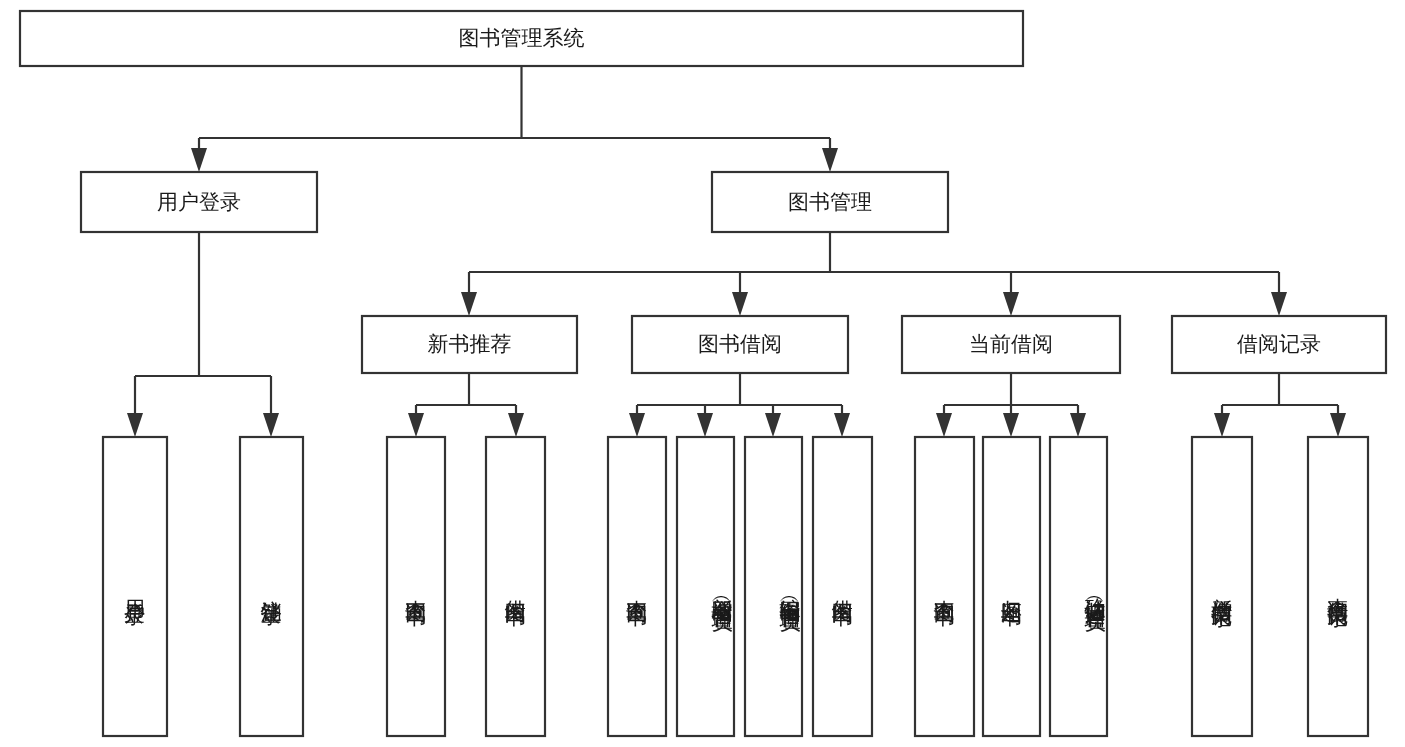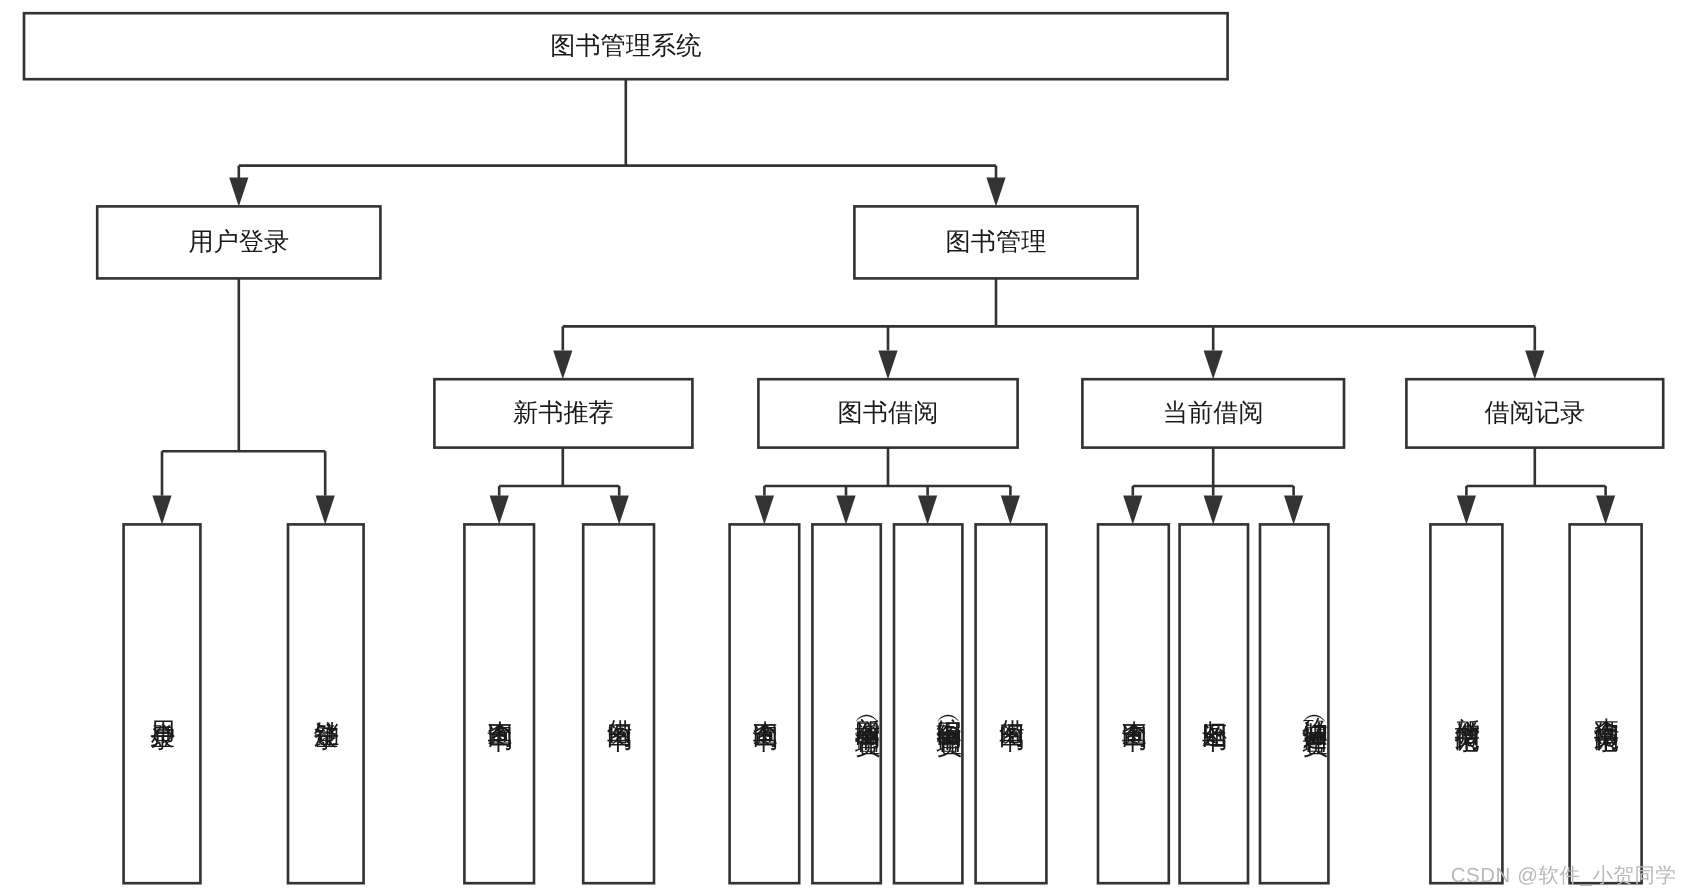--- a/index.html
+++ b/index.html
@@ -226,15 +226,14 @@
   <div class="leaf-label" style="left:915px; top:437px; width:59px; height:299px; display:flex; align-items:center; justify-content:center;">查询图书</div>
 
   <div class="leaf-label" style="left:983px; top:437px; width:57px; height:299px; display:flex; align-items:center; justify-content:center;">归还图书</div>
 
   <div class="leaf-label" style="left:1050px; top:437px; width:57px; height:299px; display:flex; align-items:flex-start; justify-content:center; padding-top:6px; box-sizing:border-box;">确认归还（管理员）</div>
 
   <div class="leaf-label" style="left:1192px; top:437px; width:60px; height:299px; display:flex; align-items:center; justify-content:center;">新增借阅记录</div>
 
   <div class="leaf-label" style="left:1308px; top:437px; width:60px; height:299px; display:flex; align-items:center; justify-content:center;">查询借阅记录</div>
 
-  <div class="watermark">CSDN @软件_小贺同学</div>
 
 </div>
 
 </body></html>

